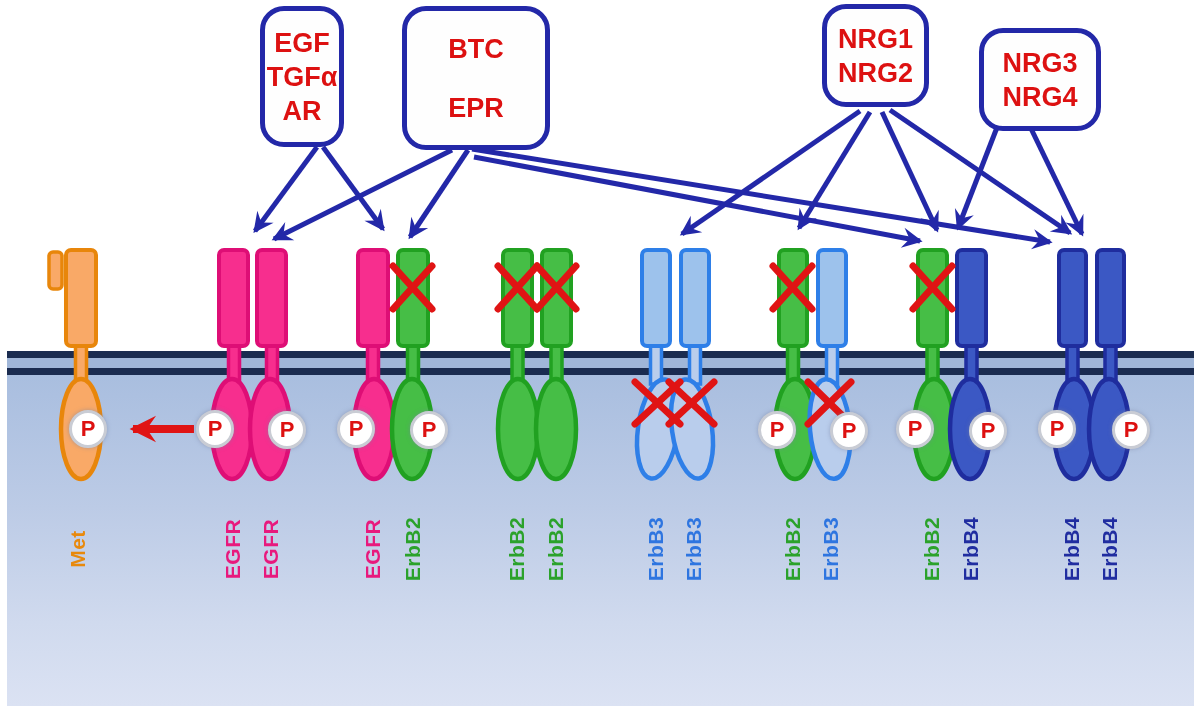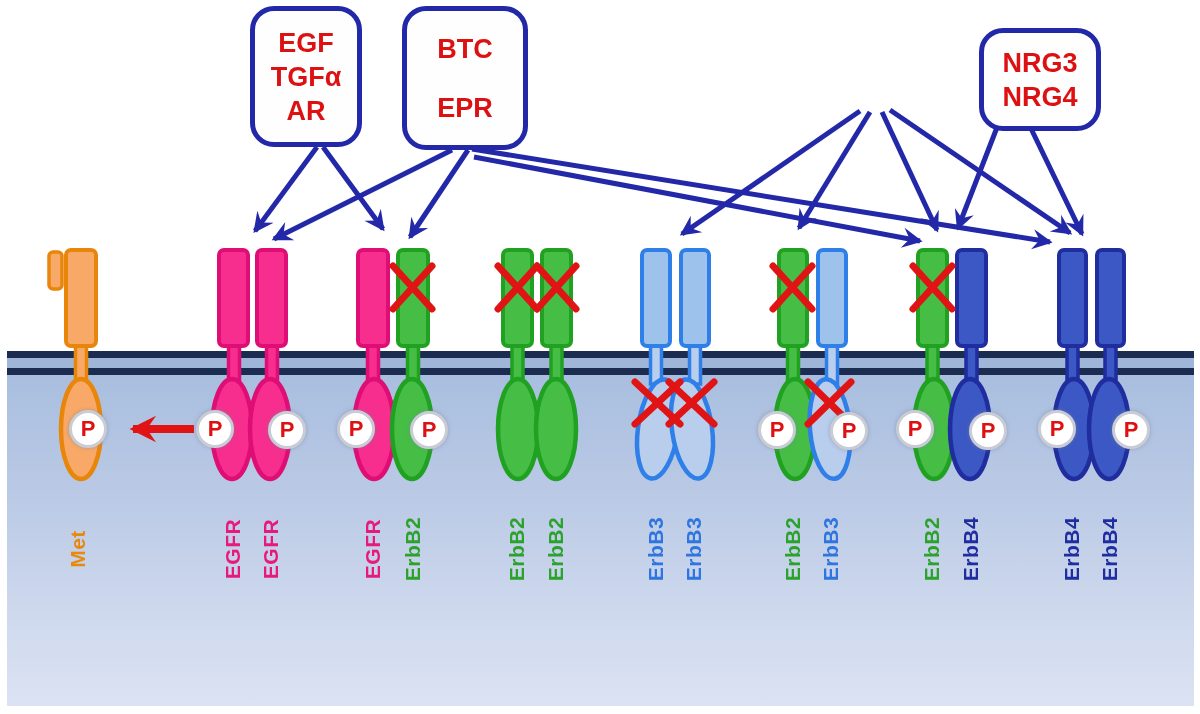--- a/index.html
+++ b/index.html
@@ -181,28 +181,32 @@
       </g>
       <g>
         <line x1="808" y1="382" x2="851" y2="424"></line>
           <line x1="851" y1="382" x2="808" y2="424"></line>
       </g>
     </g>
 
     <line x1="194" y1="429" x2="133" y2="429" stroke="#e01414" stroke-width="8" marker-end="url(#ahred)"></line>
   </svg>
 
-  <div class="ligand-box" style="left:250px;top:6px;width:112px;height:141px;">
+  <div class="ligand-box" style="left:260px;top:6px;width:84px;height:141px;">
     <div>EGF</div>
     <div>TGFα</div>
     <div>AR</div>
   </div>
-  <div class="ligand-box" style="left:402px;top:6px;width:126px;height:144px;gap:25px;">
+  <div class="ligand-box" style="left:402px;top:6px;width:148px;height:144px;gap:25px;">
     <div>BTC</div>
     <div>EPR</div>
+  </div>
+  <div class="ligand-box" style="left:822px;top:4px;width:107px;height:103px;">
+    <div>NRG1</div>
+    <div>NRG2</div>
   </div>
   <div class="ligand-box" style="left:979px;top:4px;width:122px;height:103px;margin-top:24px;">
     <div>NRG3</div>
     <div>NRG4</div>
   </div>
 
   <div class="pbadge" style="left:69px;top:410px;">
       <span>P</span>
     </div>
   <div class="pbadge" style="left:196px;top:410px;">

